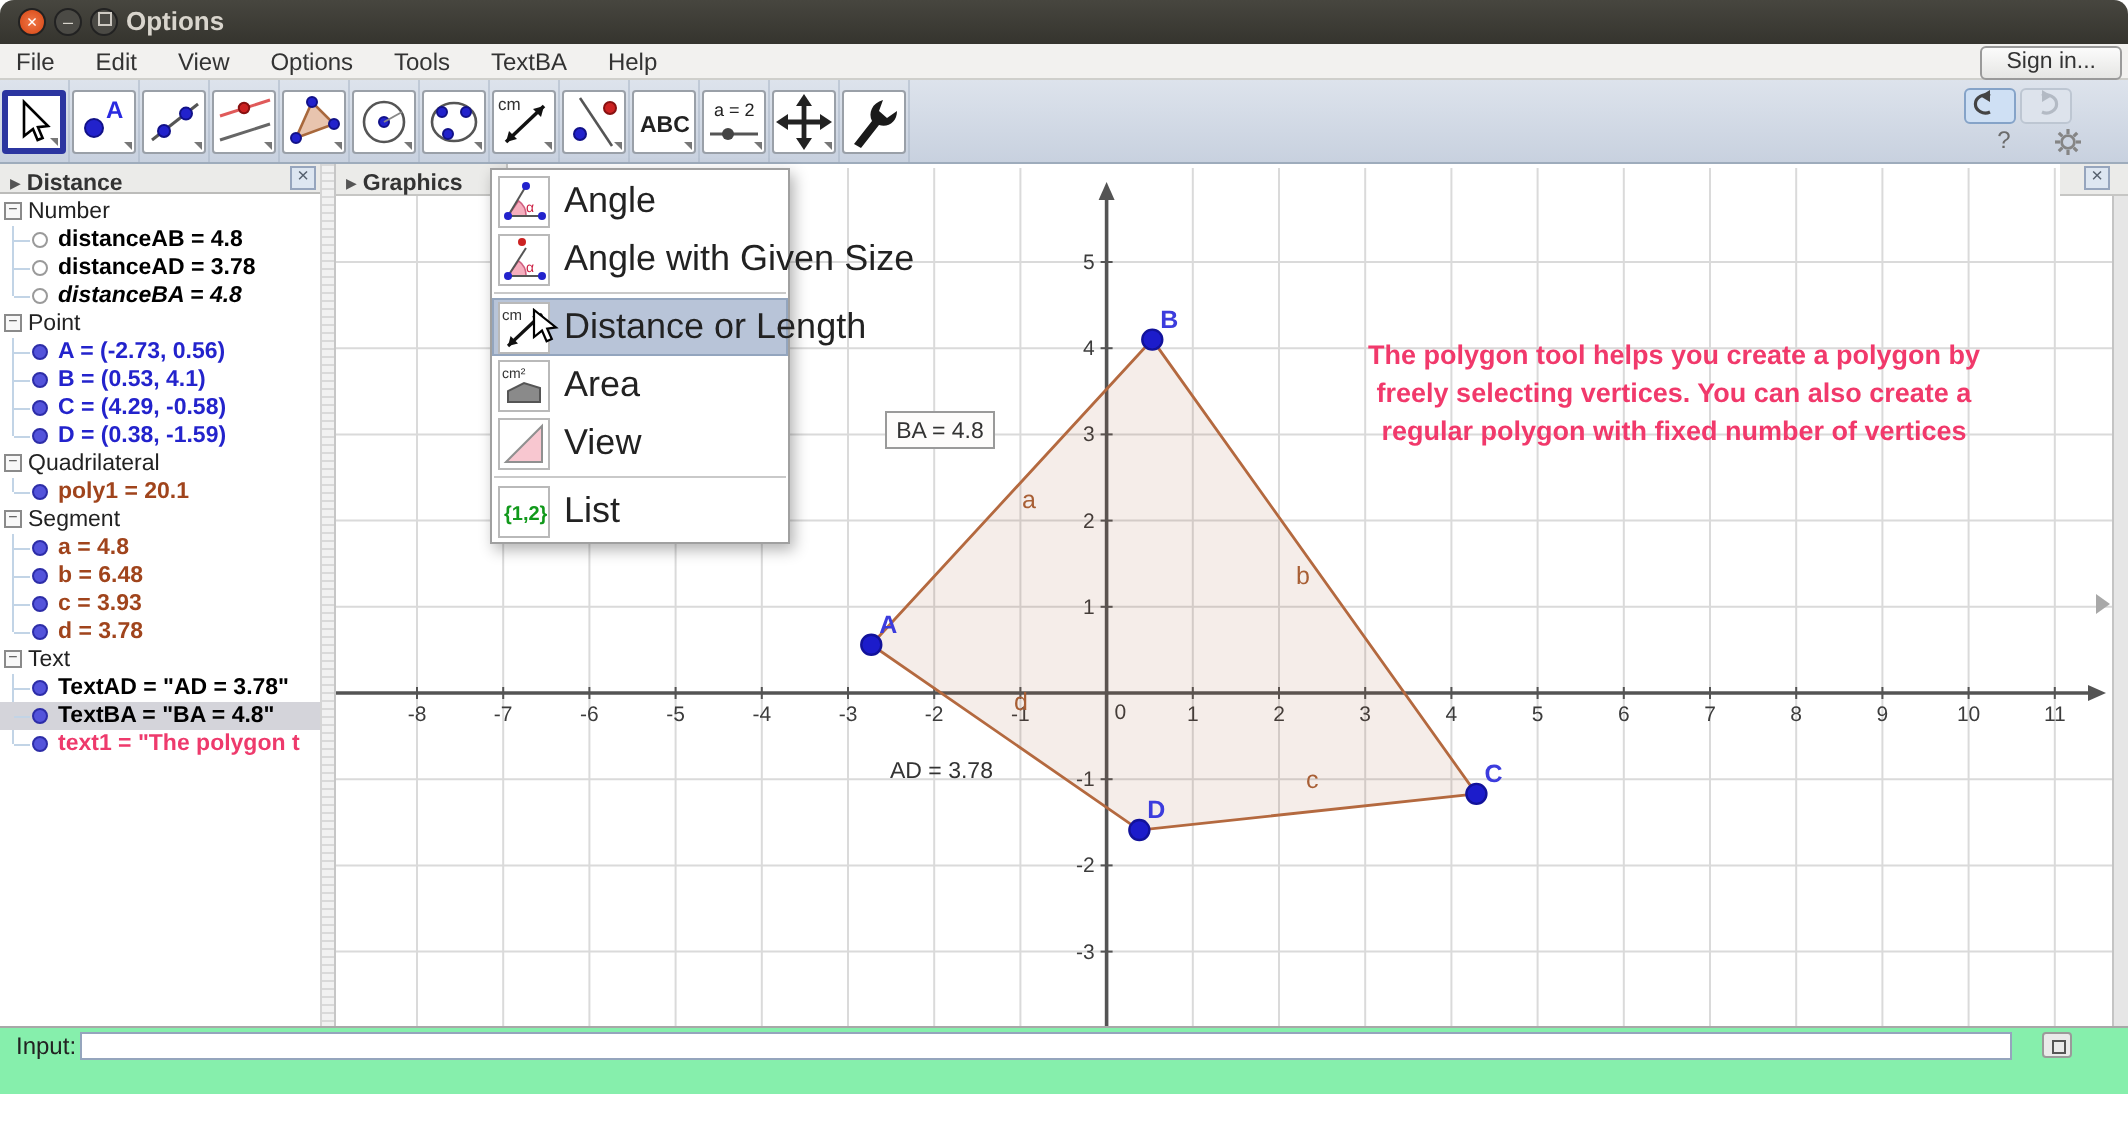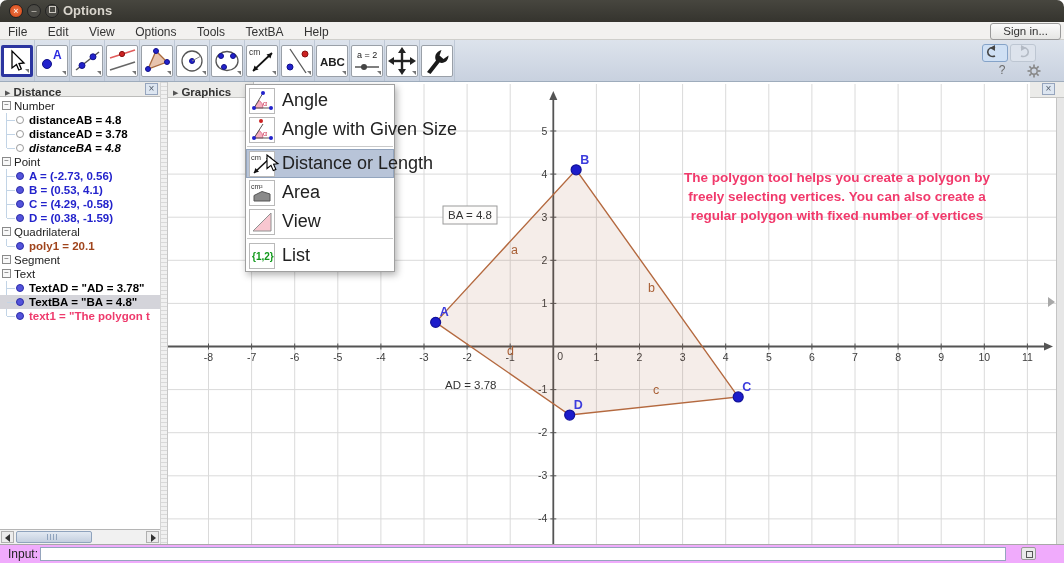--- a/index.html
+++ b/index.html
@@ -74,21 +74,21 @@
   
   .toolmenu{position:absolute;left:245px;top:84px;width:148px;background:#fff;border:1px solid #a0a0a0;
     box-shadow:2px 3px 7px rgba(0,0,0,.3);z-index:40;padding:1px 0;}
   .tm-item{position:relative;height:29px;display:flex;align-items:center;padding-left:3px;}
   .tm-item.selected{background:#b8c4d8;box-shadow:inset 0 0 0 1px #93a5be;}
   .tm-icon{flex:none;width:24px;height:24px;border:1px solid #b9b9b9;background:#fff;margin-right:7px;position:relative;box-sizing:content-box;}
   .tm-label{font-size:18px;color:#222;white-space:nowrap;}
   .tm-sep{height:1px;background:#c9c9c9;margin:2px 1px;}
   .cursor-ov{position:absolute;left:266px;top:154px;z-index:60;}
   
-  .inputbar{position:absolute;left:0;bottom:0;width:100%;height:19px;background:#f0abfc;border-top:1px solid #a8a8a8;box-sizing:border-box;}
+  .inputbar{position:absolute;left:0;bottom:16px;width:100%;height:34px;background:#86efac;border-top:1px solid #a8a8a8;box-sizing:border-box;}
   .inputlabel{position:absolute;left:8px;top:0;line-height:18px;font-size:12px;color:#222;}
   .inputfield{position:absolute;left:40px;top:2px;width:960px;height:12px;border:1px solid #95a5bd;background:#fff;font-size:11px;padding:0 2px;}
   .inputicon{position:absolute;right:28px;top:2px;width:15px;height:13px;border:1px solid #9a9a9a;border-radius:2px;background:#eaeaea;box-sizing:border-box;}
   .inputicon span{position:absolute;left:4px;top:3px;width:5px;height:5px;border:1px solid #555;}
   svg text{font-family:"Liberation Sans",sans-serif;}
 </style>
 </head>
 <body>
 
 <div id="app">
@@ -279,20 +279,26 @@
             <div class="tree-item"><span class="bullet filled"></span><span style="color: rgb(35, 35, 204);">A = (-2.73, 0.56)</span></div>
             <div class="tree-item"><span class="bullet filled"></span><span style="color: rgb(35, 35, 204);">B = (0.53, 4.1)</span></div>
             <div class="tree-item"><span class="bullet filled"></span><span style="color: rgb(35, 35, 204);">C = (4.29, -0.58)</span></div>
             <div class="tree-item"><span class="bullet filled"></span><span style="color: rgb(35, 35, 204);">D = (0.38, -1.59)</span></div>
           </div>
           <div class="tree-cat"><span class="expander">−</span><span>Quadrilateral</span></div>
           <div class="group-children">
             <div class="tree-item"><span class="bullet filled"></span><span style="color: rgb(160, 68, 28);">poly1 = 20.1</span></div>
           </div>
           <div class="tree-cat"><span class="expander">−</span><span>Segment</span></div>
+          <div class="group-children">
+            <div class="tree-item"><span class="bullet filled"></span><span style="color: rgb(160, 68, 28);">a = 4.8</span></div>
+            <div class="tree-item"><span class="bullet filled"></span><span style="color: rgb(160, 68, 28);">b = 6.48</span></div>
+            <div class="tree-item"><span class="bullet filled"></span><span style="color: rgb(160, 68, 28);">c = 3.93</span></div>
+            <div class="tree-item"><span class="bullet filled"></span><span style="color: rgb(160, 68, 28);">d = 3.78</span></div>
+          </div>
           <div class="tree-cat"><span class="expander">−</span><span>Text</span></div>
           <div class="group-children">
             <div class="tree-item"><span class="bullet filled"></span><span style="color: rgb(0, 0, 0);">TextAD = "AD = 3.78"</span></div>
             <div class="tree-item selrow"><span class="bullet filled"></span><span style="color: rgb(0, 0, 0);">TextBA = "BA = 4.8"</span></div>
             <div class="tree-item"><span class="bullet filled"></span><span style="color: rgb(238, 58, 108);">text1 = "The polygon t</span></div>
           </div>
         </div>
       <div class="alg-scroll">
         <span class="sbtn left">
             <span class="tri-l"></span>

